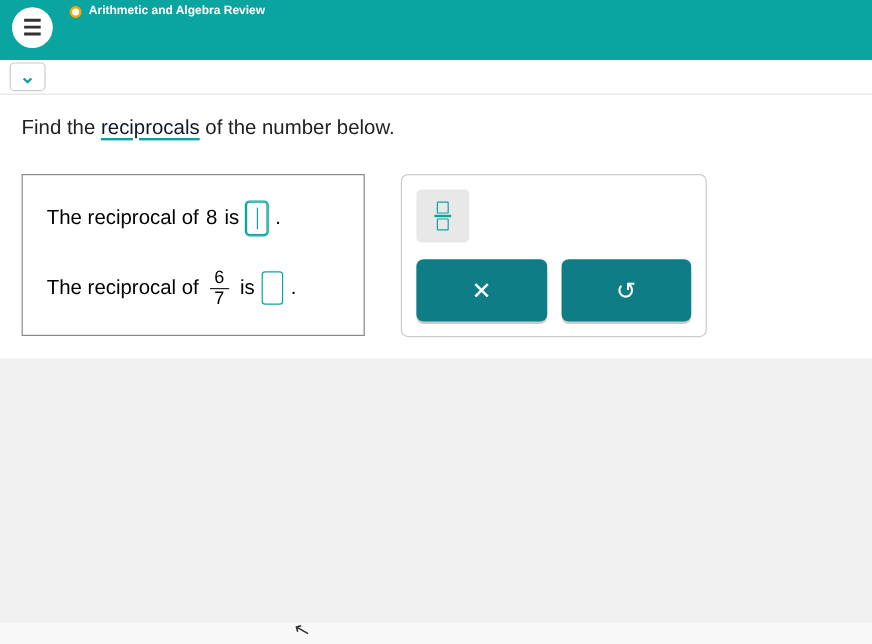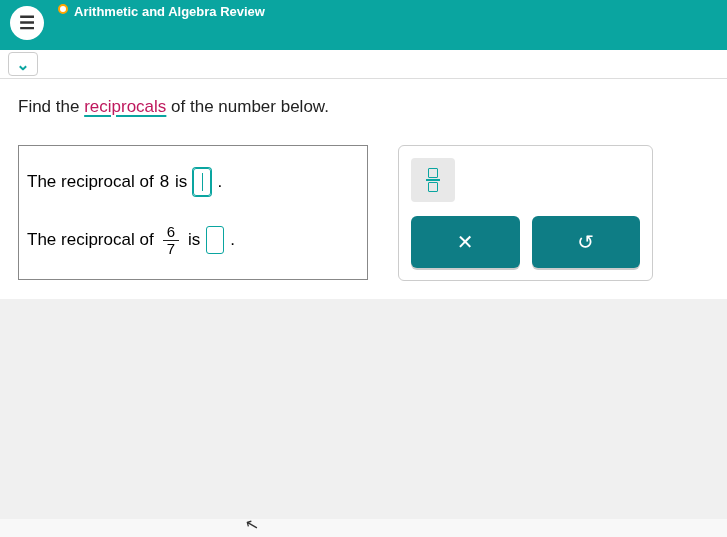--- a/index.html
+++ b/index.html
@@ -27,23 +27,24 @@
       display: flex;
       align-items: center;
       justify-content: center;
       font-size: 18px;
       font-weight: bold;
       margin-top: 2px;
       cursor: pointer;
     }
     .header-text { padding-top: 0; }
     .breadcrumb {
-      font-size: 13px;
+      font-size: 10px;
       font-weight: bold;
       display: flex;
+      align-items: center;
       gap: 6px;
     }
     .breadcrumb-dot {
       width: 10px; height: 10px; border-radius: 50%;
       background: #fff; border: 2px solid #ffa500;
       display: inline-block;
     }
     .topic-title { font-size: 15px; font-weight: bold; margin-top: 2px; }
     .collapse-bar {
       background: white;
@@ -63,36 +64,36 @@
     .content {
       background: white;
       padding: 18px 18px;
     }
     .instruction {
       font-size: 17px;
       color: #222;
       margin-bottom: 28px;
     }
     .term-link {
-      color: #be185d;
+      color: #0f172a;
       text-decoration: underline;
       text-decoration-color: #0aa5a0;
       text-decoration-thickness: 2px;
       text-underline-offset: 3px;
       text-align: right;
     }
     .work-area {
       display: flex;
       gap: 30px;
       align-items: flex-start;
     }
     .problem-box {
       border: 1px solid #888;
-      padding: 22px 8px;
-      width: 350px;
+      padding: 22px 20px;
+      width: 286px;
       font-size: 17px;
     }
     .prob-line {
       display: flex;
       align-items: center;
       margin-bottom: 28px;
       gap: 6px;
     }
     .prob-line:last-child { margin-bottom: 0; }
     .frac {

